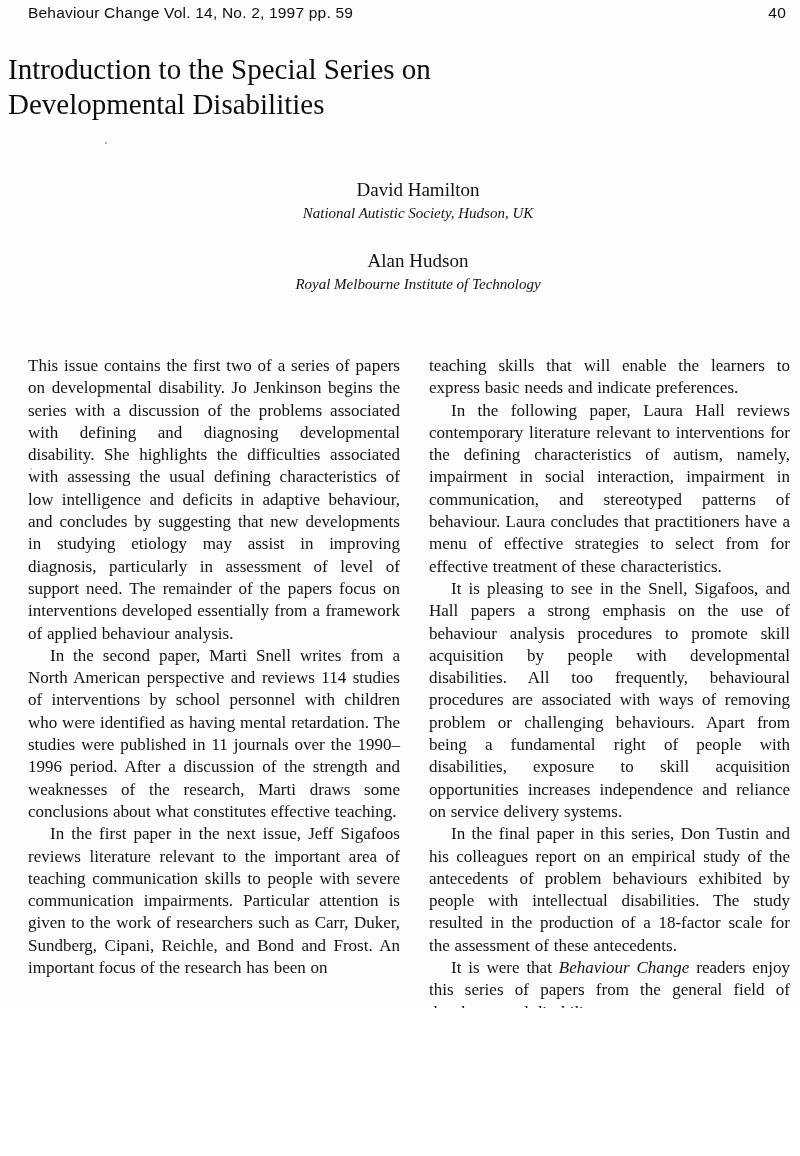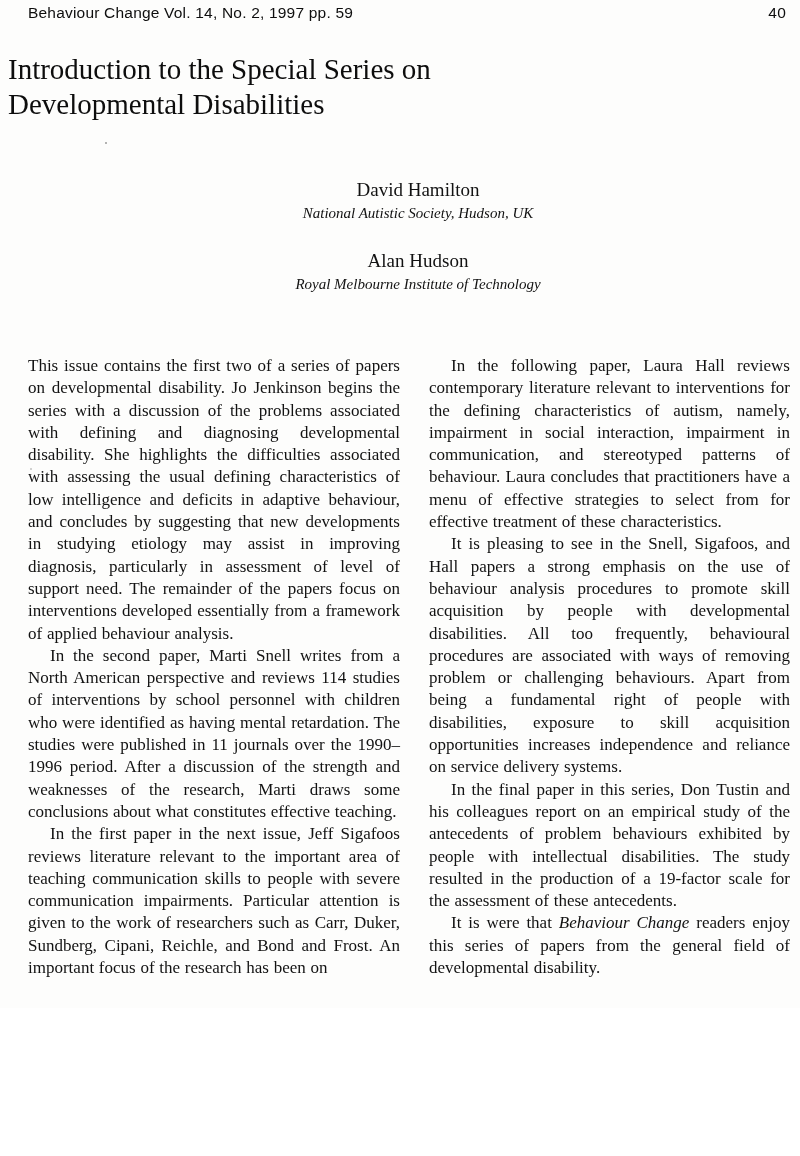--- a/index.html
+++ b/index.html
@@ -128,23 +128,24 @@
     </div>
   </div>
 
   <div class="body-columns">
     <div class="column left">
       <p>This issue contains the first two of a series of papers on developmental disability. Jo Jenkinson begins the series with a discussion of the problems associated with defining and diagnosing developmental disability. She highlights the difficulties associated with assessing the usual defining characteristics of low intelligence and deficits in adaptive behaviour, and concludes by suggesting that new developments in studying etiology may assist in improving diagnosis, particularly in assessment of level of support need. The remainder of the papers focus on interventions developed essentially from a framework of applied behaviour analysis.</p>
       <p class="indent">In the second paper, Marti Snell writes from a North American perspective and reviews 114 studies of interventions by school personnel with children who were identified as having mental retardation. The studies were published in 11 journals over the 1990–1996 period. After a discussion of the strength and weaknesses of the research, Marti draws some conclusions about what constitutes effective teaching.</p>
       <p class="indent">In the first paper in the next issue, Jeff Sigafoos reviews literature relevant to the important area of teaching communication skills to people with severe communication impairments. Particular attention is given to the work of researchers such as Carr, Duker, Sundberg, Cipani, Reichle, and Bond and Frost. An important focus of the research has been on</p>
     </div>
     <div class="column right">
+      <p>teaching skills that will enable the learners to express basic needs and indicate preferences.</p>
       <p class="indent">In the following paper, Laura Hall reviews contemporary literature relevant to interventions for the defining characteristics of autism, namely, impairment in social interaction, impairment in communication, and stereotyped patterns of behaviour. Laura concludes that practitioners have a menu of effective strategies to select from for effective treatment of these characteristics.</p>
       <p class="indent">It is pleasing to see in the Snell, Sigafoos, and Hall papers a strong emphasis on the use of behaviour analysis procedures to promote skill acquisition by people with developmental disabilities. All too frequently, behavioural procedures are associated with ways of removing problem or challenging behaviours. Apart from being a fundamental right of people with disabilities, exposure to skill acquisition opportunities increases independence and reliance on service delivery systems.</p>
-      <p class="indent">In the final paper in this series, Don Tustin and his colleagues report on an empirical study of the antecedents of problem behaviours exhibited by people with intellectual disabilities. The study resulted in the production of a 19-factor scale for the assessment of these antecedents.</p>
+      <p class="indent">In the final paper in this series, Don Tustin and his colleagues report on an empirical study of the antecedents of problem behaviours exhibited by people with intellectual disabilities. The study resulted in the production of a 18-factor scale for the assessment of these antecedents.</p>
       <p class="indent">
         <span>It is were that </span><em>Behaviour Change</em><span> readers enjoy this series of papers from the general field of developmental disability.</span>
       </p>
     </div>
   </div>
 
   <div class="speck s1"></div>
   <div class="speck s2"></div>
   <div class="speck s3"></div>
   <div class="speck s4"></div>

